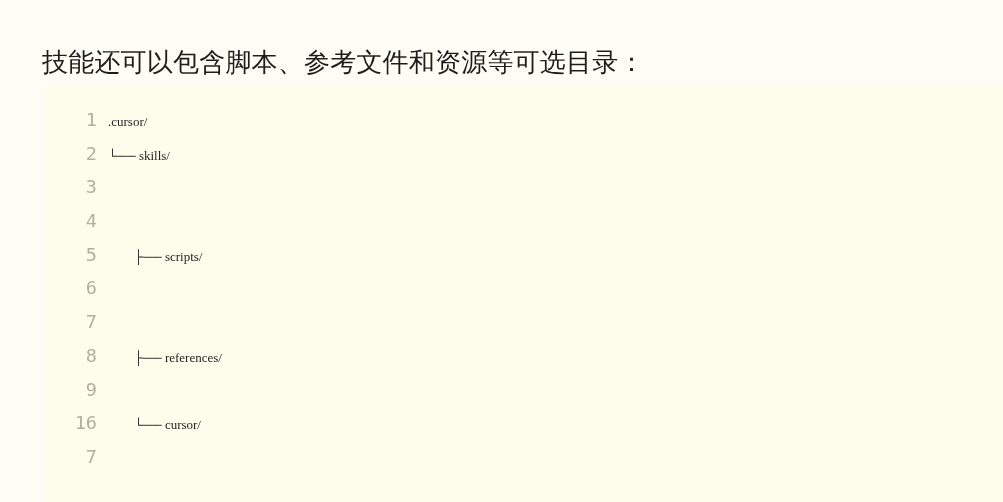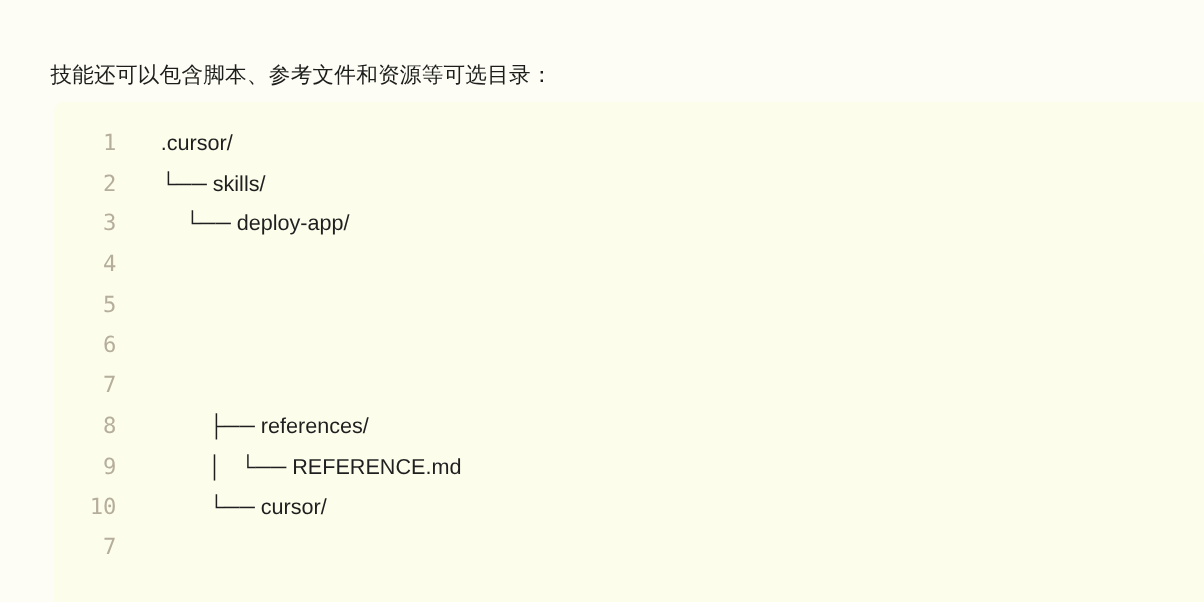--- a/index.html
+++ b/index.html
@@ -21,21 +21,21 @@
     height: 502px;
     background: #fdfdf6;
   }
 
   
   #intro-paragraph {
     position: absolute;
     left: 42px;
     top: 18px;
     font-family: "Liberation Sans", "DejaVu Sans", sans-serif;
-    font-size: 18px;
+    font-size: 26px;
     line-height: 32px;
     color: #1d1d1b;
     letter-spacing: 0.2px;
     white-space: nowrap;
     margin-top: 28px;
   }
 
   
   #code-block {
     position: absolute;
@@ -68,44 +68,44 @@
     text-align: right;
     padding-right: 0;
     font-family: "DejaVu Sans Mono", "Liberation Mono", monospace;
     font-size: 18.5px;
     color: #b6ae9c;
     user-select: none;
     -webkit-user-select: none;
   }
 
   .line-content {
-    margin-left: 37px;      
-    font-family: Liberation Sans, sans-serif;
-    font-size: 18px;
+    margin-left: 11px;      
+    font-family: Liberation Serif, serif;
+    font-size: 13px;
     color: #1f1f1f;
     white-space: pre;
     letter-spacing: 0px;
   }
 </style>
 </head>
 <body>
 
 <div id="page">
 
   <p id="intro-paragraph">技能还可以包含脚本、参考文件和资源等可选目录：</p>
 
   <div id="code-block">
     <div id="code-lines">
         <div class="code-line"><span class="line-number">1</span><span class="line-content">.cursor/</span></div>
         <div class="code-line"><span class="line-number">2</span><span class="line-content">└── skills/</span></div>
-        <div class="code-line"><span class="line-number">3</span><span class="line-content">    └── deploy-app/</span></div>
+        <div class="code-line"><span class="line-number">3</span></div>
         <div class="code-line"><span class="line-number">4</span></div>
-        <div class="code-line"><span class="line-number">5</span></div>
+        <div class="code-line"><span class="line-number">5</span><span class="line-content">        ├── scripts/</span></div>
         <div class="code-line"><span class="line-number">6</span></div>
         <div class="code-line"><span class="line-number">7</span></div>
         <div class="code-line"><span class="line-number">8</span><span class="line-content">        ├── references/</span></div>
-        <div class="code-line"><span class="line-number">9</span><span class="line-content">        │   └── REFERENCE.md</span></div>
-        <div class="code-line"><span class="line-number">10</span><span class="line-content">        └── cursor/</span></div>
+        <div class="code-line"><span class="line-number">9</span></div>
+        <div class="code-line"><span class="line-number">16</span><span class="line-content">        └── cursor/</span></div>
         <div class="code-line"><span class="line-number">7</span></div>
       </div>
   </div>
 
 </div>
 
 </body></html>

